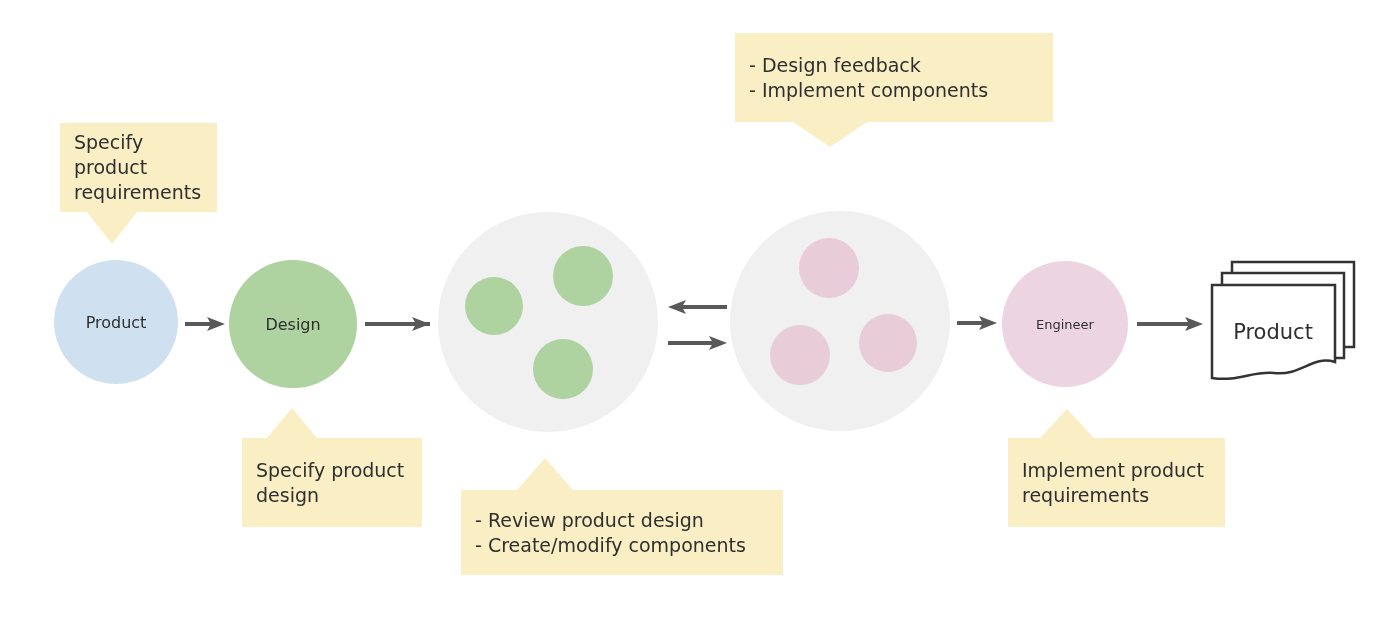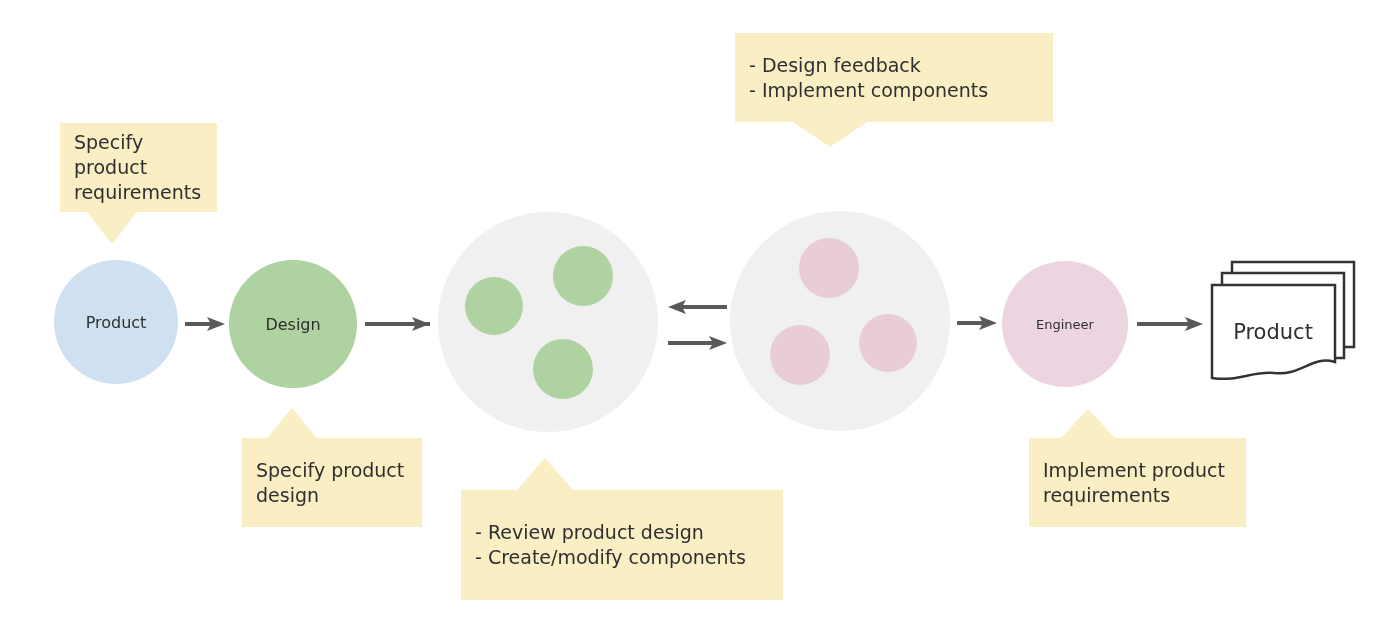--- a/index.html
+++ b/index.html
@@ -50,27 +50,27 @@
 - Implement components</span>
     <div class="tail tail-down" style="left:58px; border-left-width:37px; border-right-width:37px; border-top-width:25px;"></div>
   </div>
 
   <div class="callout" style="left:242px; top:438px; width:180px; height:89px;">
     <span class="txt">Specify product
 design</span>
     <div class="tail tail-up" style="left:25px; border-left-width:25px; border-right-width:25px; border-bottom-width:30px;"></div>
   </div>
 
-  <div class="callout" style="left:461px; top:490px; width:322px; height:110px;">
+  <div class="callout" style="left:461px; top:490px; width:322px; height:85px;">
     <span class="txt">- Review product design
 - Create/modify components</span>
     <div class="tail tail-up" style="left:56px; border-left-width:28px; border-right-width:28px; border-bottom-width:32px;"></div>
   </div>
 
-  <div class="callout" style="left:1008px; top:438px; width:217px; height:89px;margin-left:21px;">
+  <div class="callout" style="left:1008px; top:438px; width:217px; height:89px;">
     <span class="txt">Implement product
 requirements</span>
     <div class="tail tail-up" style="left:32px; border-left-width:27px; border-right-width:27px; border-bottom-width:29px;"></div>
   </div>
 
   <div class="circle" style="left:54px; top:260px; width:124px; height:124px; background:#cfe1f1; font-size:16px;">
     <span>Product</span>
   </div>
 
   <div class="circle" style="left:229px; top:260px; width:128px; height:128px; background:#aed2a0; font-size:16px;">

